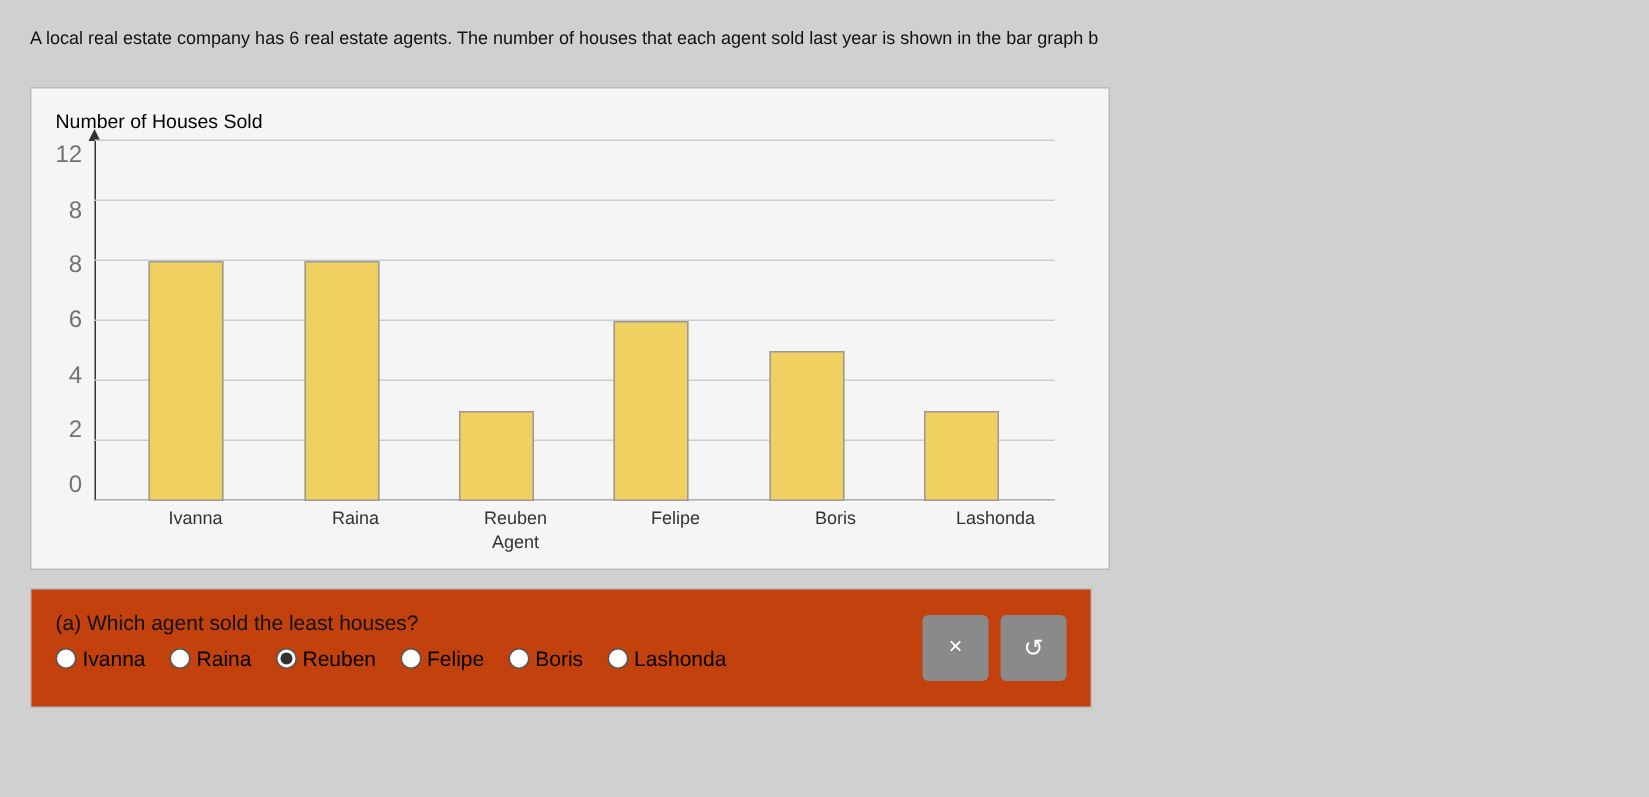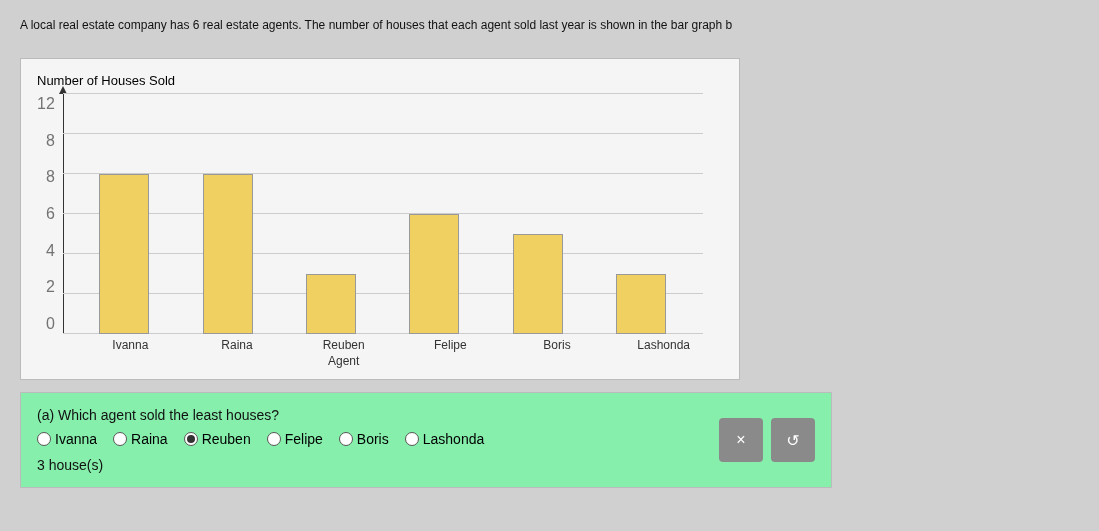--- a/index.html
+++ b/index.html
@@ -124,24 +124,24 @@
       position: absolute;
       top: -8px;
       left: -4px;
       width: 0;
       height: 0;
       border-left: 4px solid transparent;
       border-right: 4px solid transparent;
       border-bottom: 8px solid #333;
     }
     .answer-section {
-      background: #86efac;
+      background: #c2410c;
       border: 1px solid #bbb;
       padding: 14px 16px;
-      width: 812px;
+      width: 708px;
       position: relative;
     }
     .question-text {
       font-size: 14px;
       margin-bottom: 8px;
       color: #111;
     }
     .radio-row {
       display: flex;
       align-items: center;
@@ -305,19 +305,18 @@
       </div>
       <div class="radio-option">
         <span class="radio-circle"></span>
         <span>Boris</span>
       </div>
       <div class="radio-option">
         <span class="radio-circle"></span>
         <span>Lashonda</span>
       </div>
     </div>
-  <p class="answer-value">3 house(s)</p>
 
   <div class="action-buttons">
     <button class="action-btn">×</button>
     <button class="action-btn">↺</button>
   </div>
 </div>
 
 </body></html>

